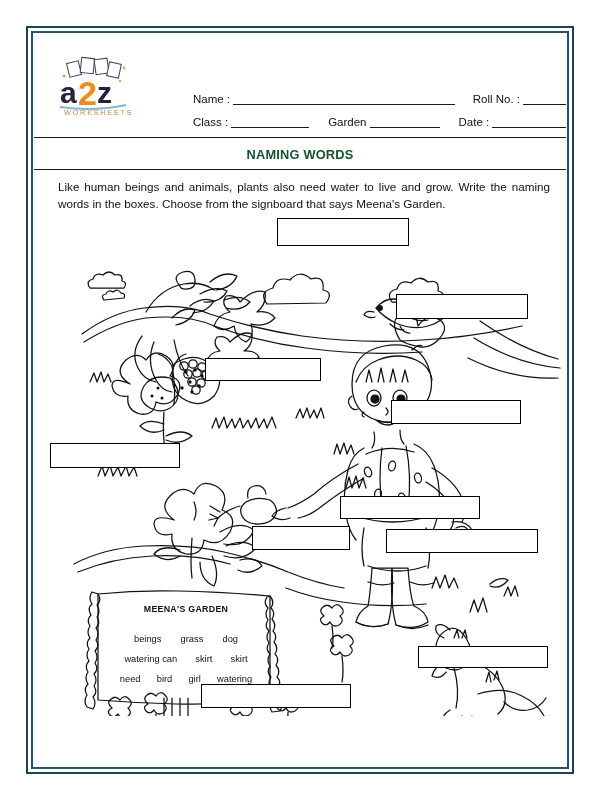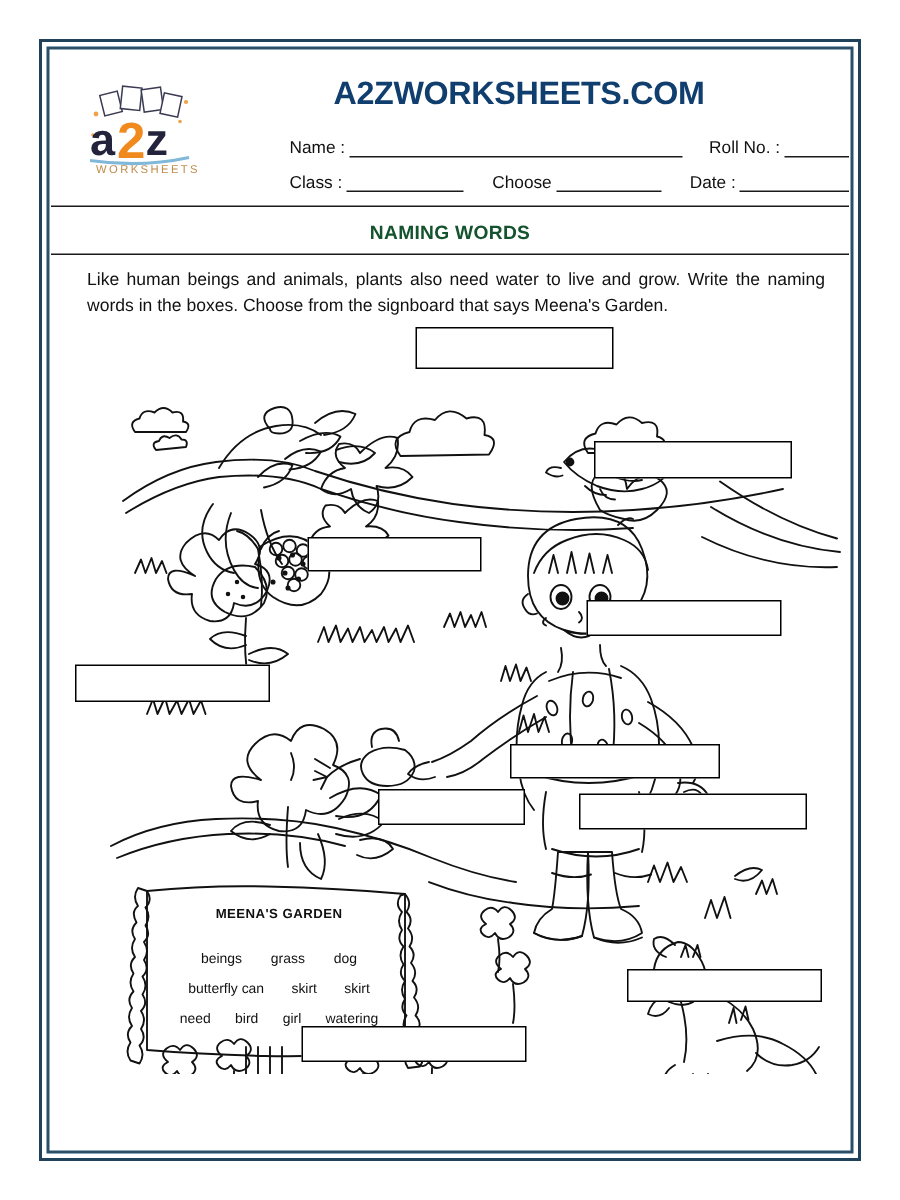--- a/index.html
+++ b/index.html
@@ -162,35 +162,34 @@
 
           <text x="6" y="47" font-family="Liberation Sans, sans-serif" font-size="30" font-weight="bold" fill="#23233c">a</text>
           <text x="43" y="47" font-family="Liberation Sans, sans-serif" font-size="30" font-weight="bold" fill="#23233c">z</text>
           <text x="24" y="49" font-family="Liberation Sans, sans-serif" font-size="34" font-weight="bold" fill="#f08a1e">2</text>
 
           <path d="M6 51 Q40 56 72 49" stroke="#7fb8d8" stroke-width="2" fill="none"></path>
           <text x="10" y="59" font-family="Liberation Sans, sans-serif" font-size="7.5" letter-spacing="1.6" fill="#c08a4a">WORKSHEETS</text>
         </svg>
       </div>
 
-      <div class="brand-title">A2ZWORKSHEETS.COM</div>
 
       <div class="form-rows">
         <div class="form-row">
           <span class="fl">Name :</span>
           <span class="blank b-name"></span>
           <span class="sp"></span>
           <span class="fl">Roll No. :</span>
           <span class="blank b-roll"></span>
         </div>
         <div class="form-row">
           <span class="fl">Class :</span>
           <span class="blank b-class"></span>
           <span class="sp"></span>
-          <span class="fl">Choose</span>
+          <span class="fl">Garden</span>
           <span class="blank b-sec"></span>
           <span class="sp"></span>
           <span class="fl">Date :</span>
           <span class="blank b-date"></span>
         </div>
       </div>
     </div>
 
     <div class="section-title">NAMING WORDS</div>
     <div class="title-rule"></div>
@@ -460,21 +459,21 @@
 
       <div class="signboard-text sb-row" style="left:64px; top:418px; width:176px;">
         <span class="sb-word">beings</span>
         <span style="display:inline-block;width:14px;"></span>
         <span class="sb-word">grass</span>
         <span style="display:inline-block;width:14px;"></span>
         <span class="sb-word">dog</span>
       </div>
 
       <div class="signboard-text sb-row" style="left:60px; top:438px; width:184px;">
-        <span class="sb-word">butterfly can</span>
+        <span class="sb-word">watering can</span>
         <span style="display:inline-block;width:13px;"></span>
         <span class="sb-word">skirt</span>
         <span style="display:inline-block;width:13px;"></span>
         <span class="sb-word">skirt</span>
       </div>
 
       <div class="signboard-text sb-row" style="left:56px; top:458px; width:192px;">
         <span class="sb-word">need</span>
         <span style="display:inline-block;width:11px;"></span>
         <span class="sb-word">bird</span>

